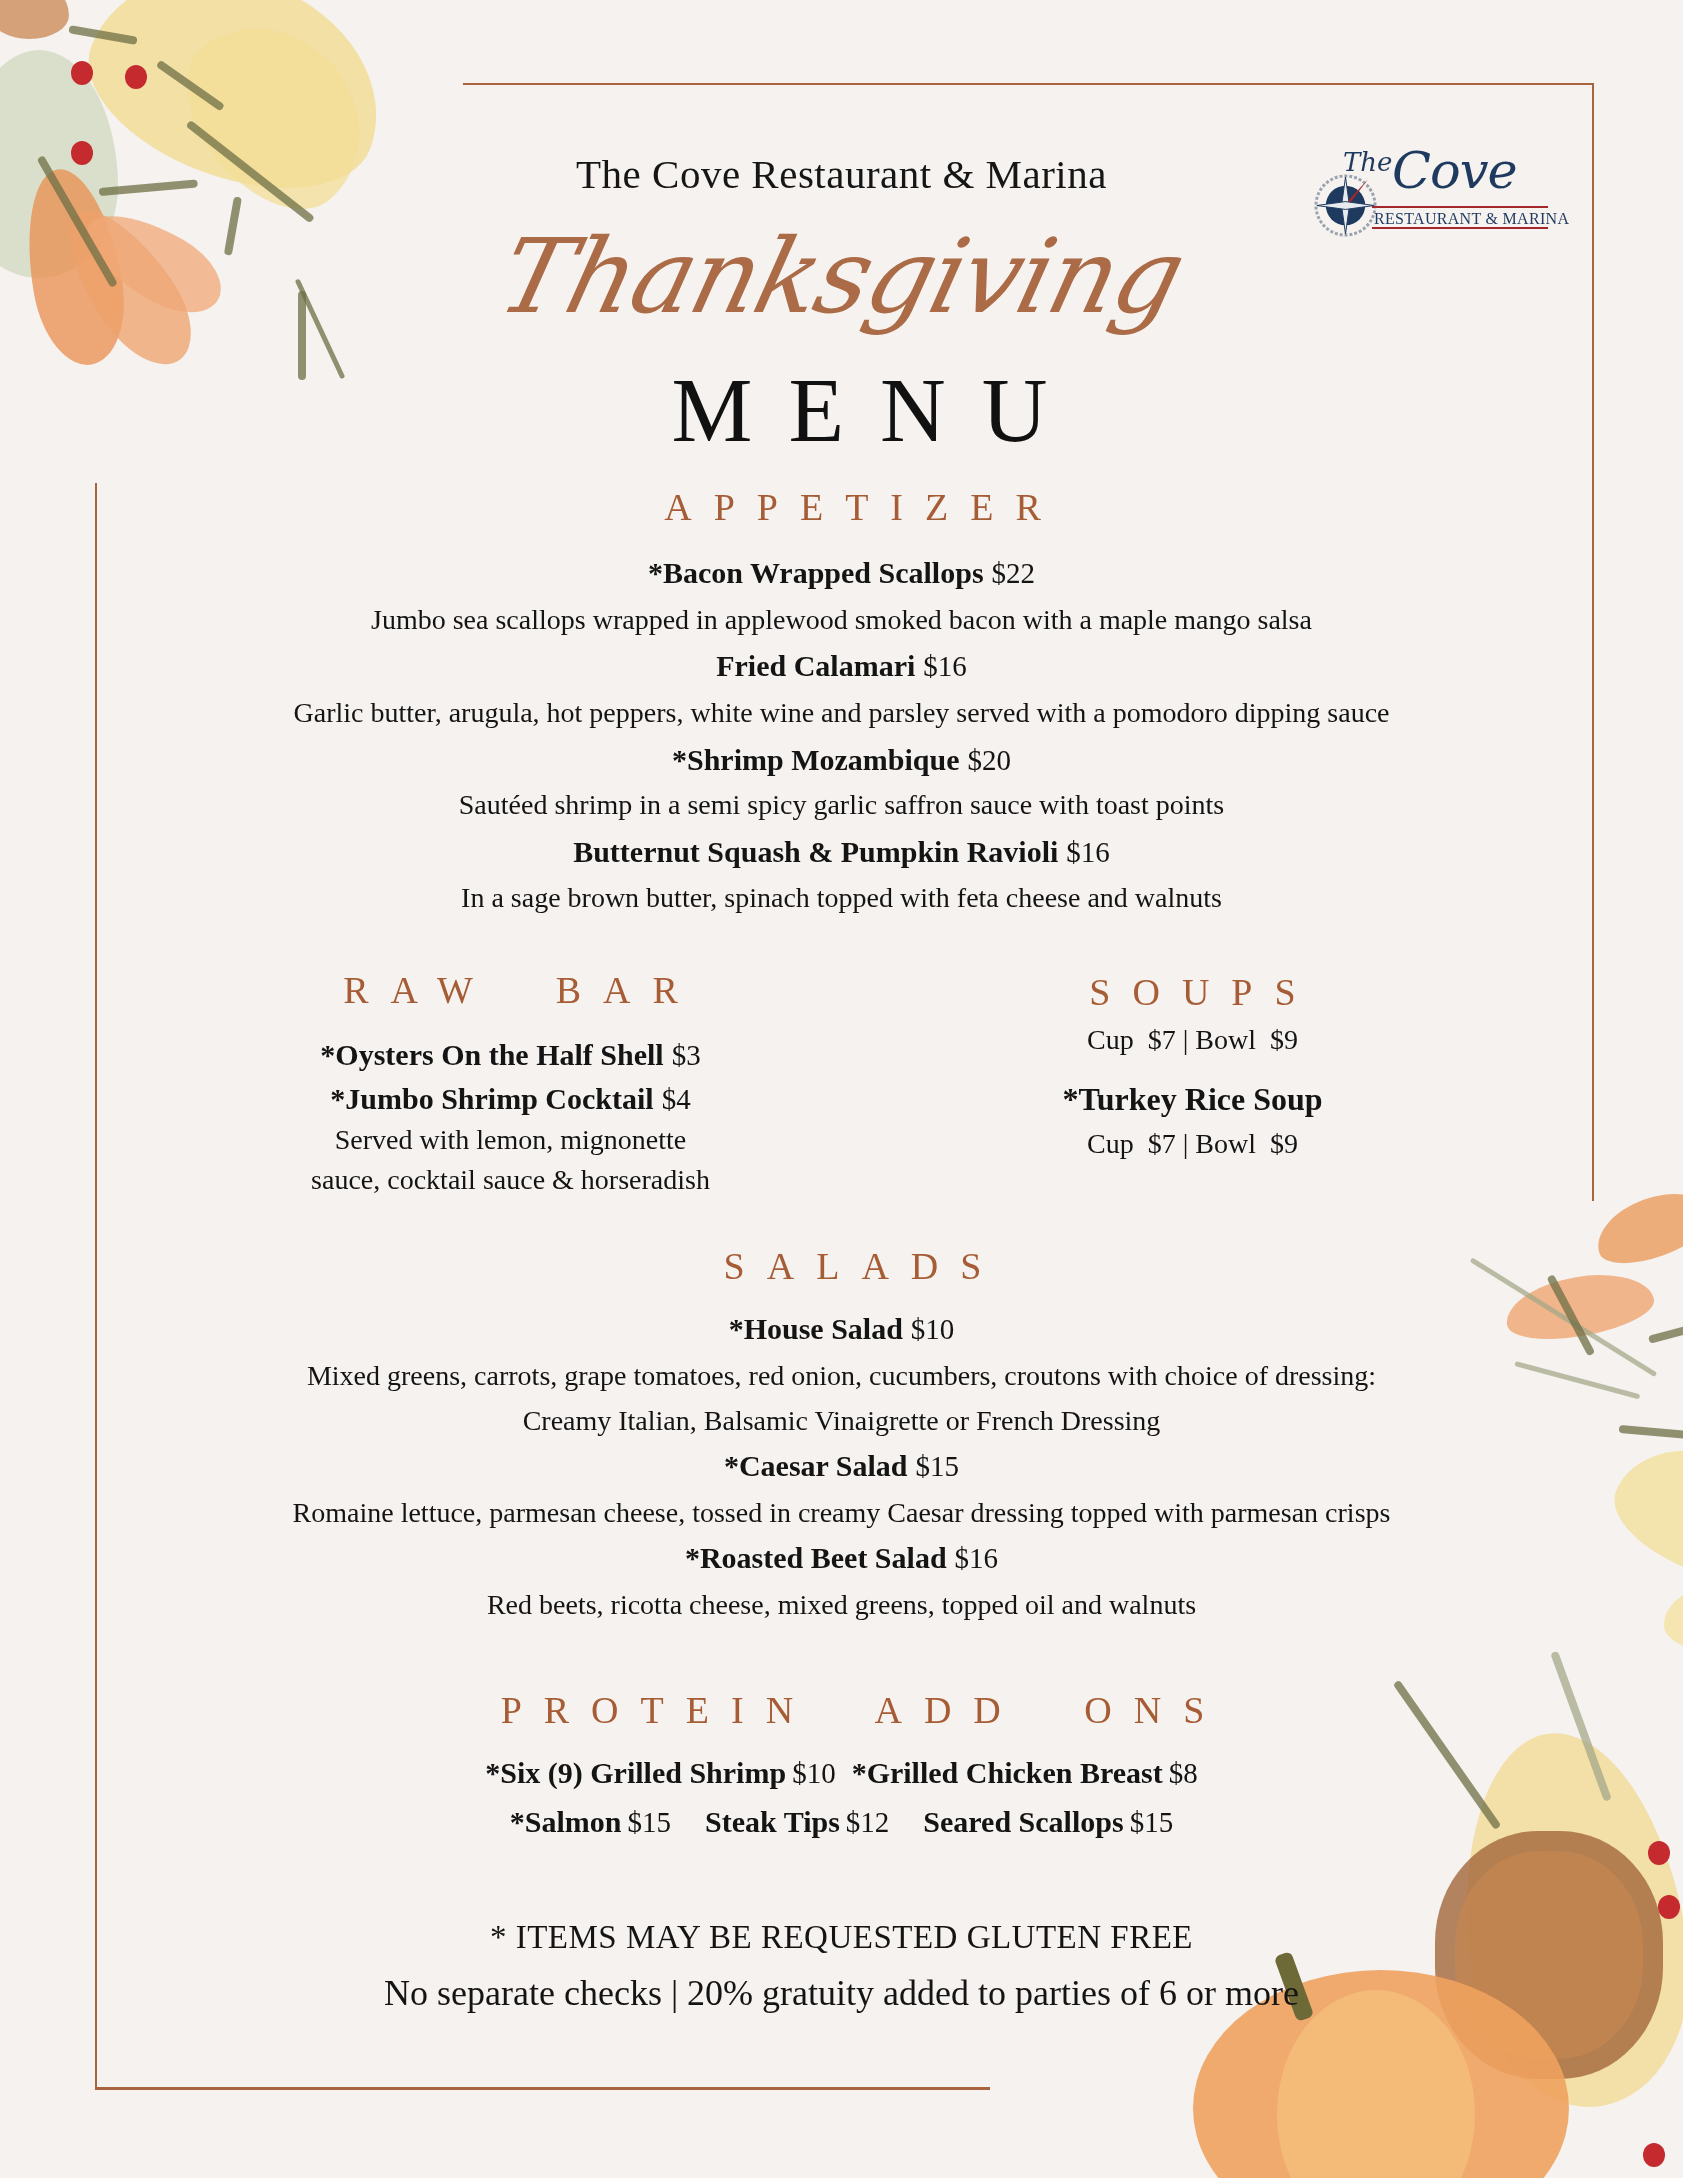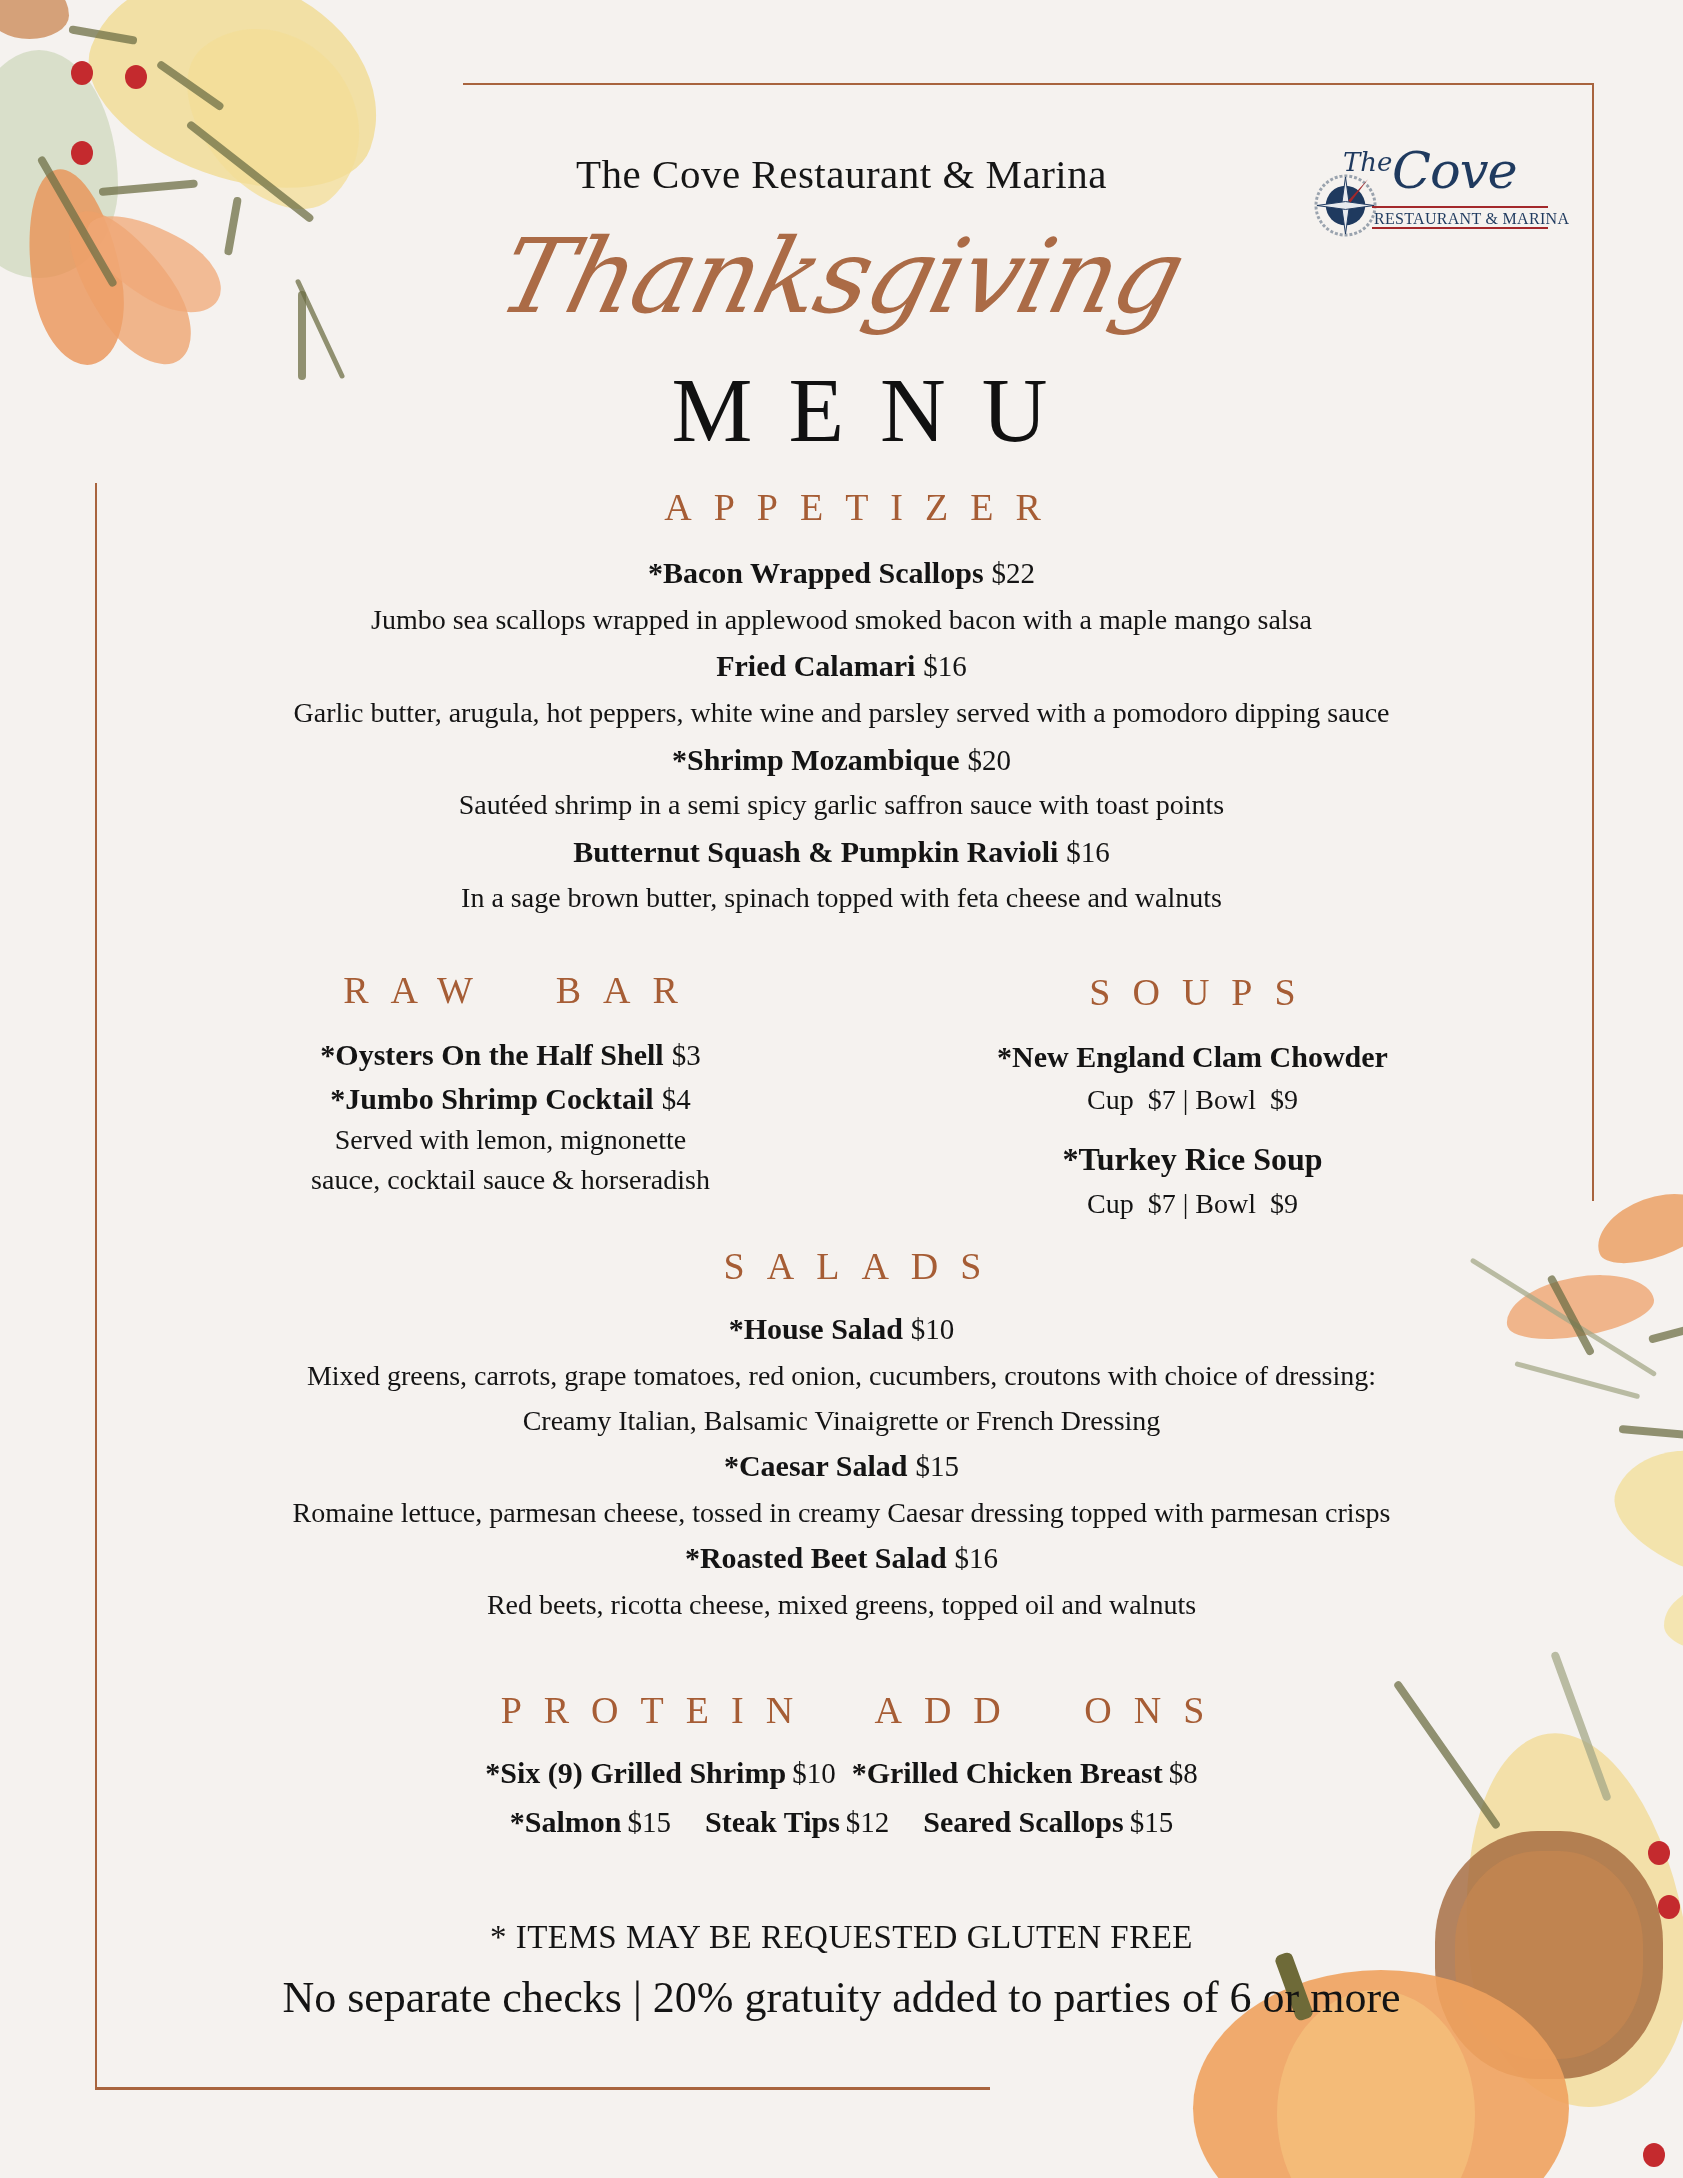--- a/index.html
+++ b/index.html
@@ -125,23 +125,20 @@
   </div>
   <div style="margin-top:10px;">
     <span class="item-name">*Jumbo Shrimp Cocktail</span><span class="price">$4</span>
   </div>
   <div class="desc" style="margin-top:8px;">Served with lemon, mignonette</div>
   <div class="desc" style="margin-top:8px;">sauce, cocktail sauce &amp; horseradish</div>
 </div>
 
 <div class="col" style="left:950px;top:970px;width:485px;">
   <div class="sec-head" style="padding-left:22px;">SOUPS</div>
-  <div style="margin-top:26px;">
-    <span class="item-name">*New England Clam Chowder</span>
-  </div>
   <div class="desc" style="margin-top:10px;white-space:pre;">Cup  $7 | Bowl  $9</div>
   <div style="margin-top:25px;">
     <span class="item-name" style="font-size:32px;">*Turkey Rice Soup</span>
   </div>
   <div class="desc" style="margin-top:10px;white-space:pre;">Cup  $7 | Bowl  $9</div>
 </div>
 
 <div class="center sec-head" style="top:1244px;padding-left:22px;">SALADS</div>
 
 <div class="center" style="top:1312px;">
@@ -166,14 +163,14 @@
   <span><span class="item-name">*Six (9) Grilled Shrimp</span><span class="price" style="margin-left:6px;">$10</span></span>
   <span style="margin-left:12px;"><span class="item-name">*Grilled Chicken Breast</span><span class="price" style="margin-left:6px;">$8</span></span>
 </div>
 <div class="center" style="top:1805px;">
   <span><span class="item-name">*Salmon</span><span class="price" style="margin-left:6px;">$15</span></span>
   <span style="margin-left:30px;"><span class="item-name">Steak Tips</span><span class="price" style="margin-left:6px;">$12</span></span>
   <span style="margin-left:30px;"><span class="item-name">Seared Scallops</span><span class="price" style="margin-left:6px;">$15</span></span>
 </div>
 
 <div class="center" style="top:1919px;font-size:33px;letter-spacing:0.5px;">* ITEMS MAY BE REQUESTED GLUTEN FREE</div>
-<div class="center" style="top:1972px;font-size:44px;">No separate checks | 20% gratuity added to parties of 6 or more</div>
+<div class="center" style="top:1972px;font-size:36px;">No separate checks | 20% gratuity added to parties of 6 or more</div>
 
 
 </body></html>

